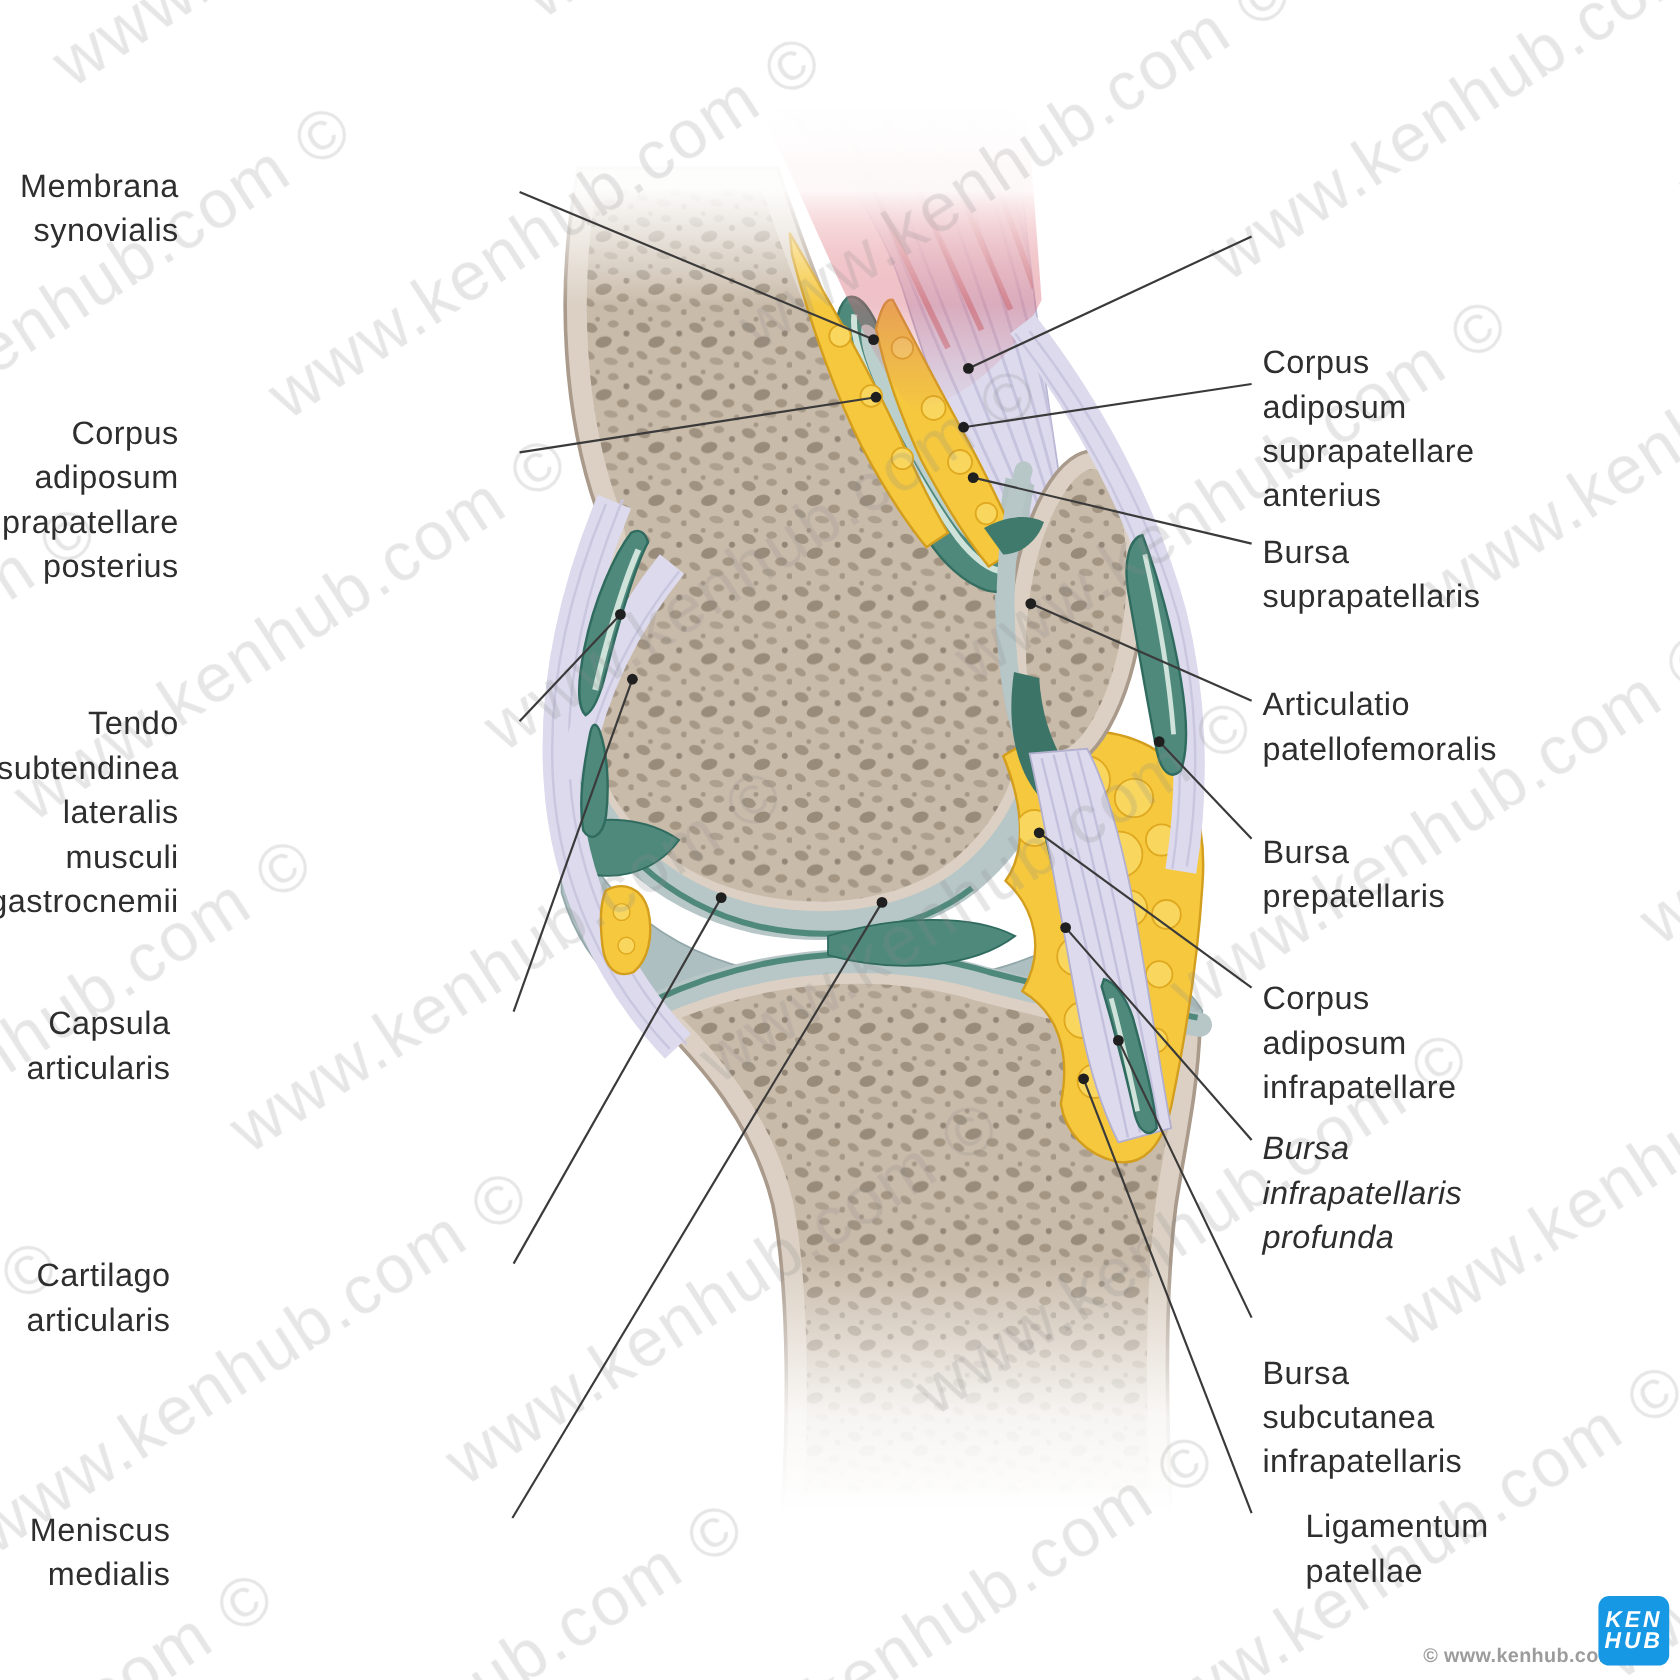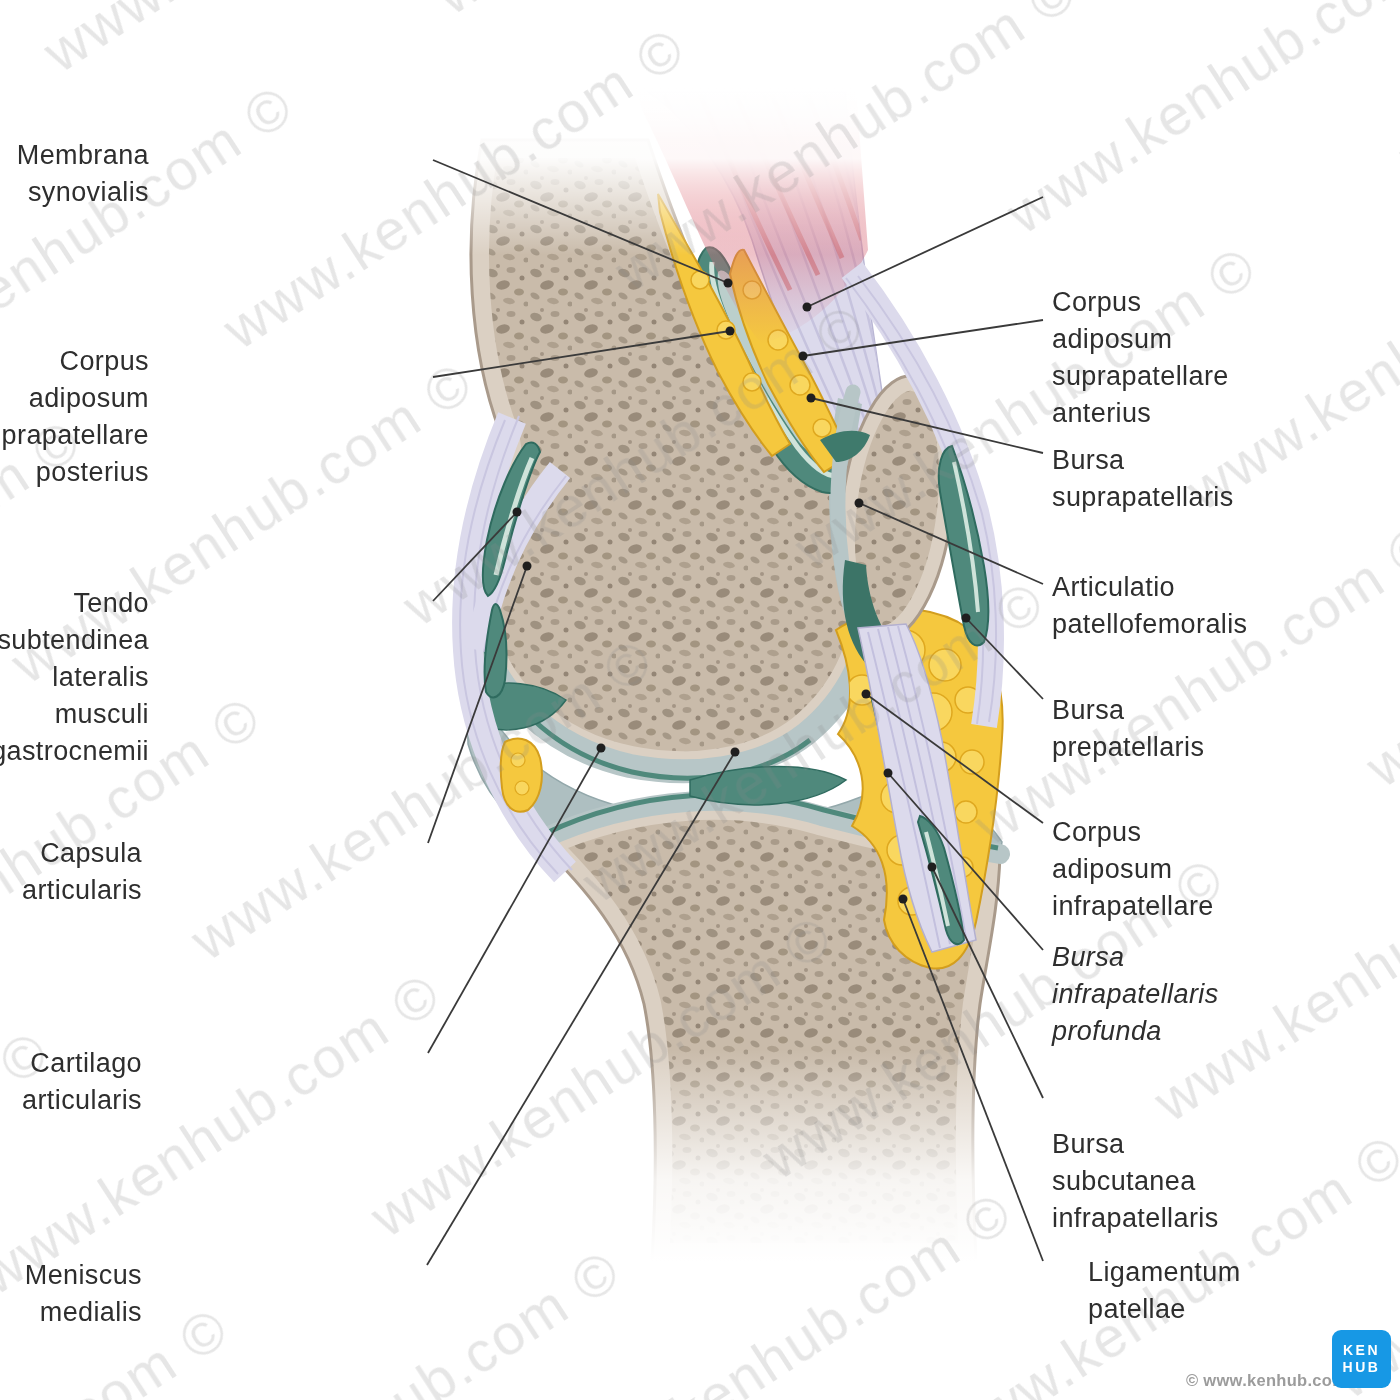--- a/index.html
+++ b/index.html
@@ -7,22 +7,22 @@
           font-family:"Liberation Sans", sans-serif;}
   #anatomy,#wm-layer,#leaders{position:absolute;left:0;top:0;width:1400px;height:1400px;}
   #labels-layer{position:absolute;left:0;top:0;width:1122px;height:1400px;pointer-events:none;}
   .label{position:absolute;font-size:27px;line-height:37px;color:#2e2e2e;letter-spacing:.4px;
          white-space:pre-line;}
   .label.left{text-align:right;}
   .label.right{text-align:left;}
   #footer-copyright{position:absolute;left:1186px;top:1371px;font-size:16.5px;font-weight:700;
          color:#9c9c9c;letter-spacing:.3px;}
   #kenhub-logo{position:absolute;left:1332px;top:1330px;width:59px;height:58px;border-radius:9px;
-         background:#1798e5;color:#ffffff;font-weight:700;font-size:14px;line-height:17px;
-         letter-spacing:2.5px;text-align:center;white-space:pre-line;box-sizing:border-box;padding-top:12px;}
+         background:#1798e5;color:#ffffff;font-weight:700;font-size:19px;line-height:17px;
+         letter-spacing:2.5px;text-align:center;white-space:pre-line;box-sizing:border-box;padding-top:12px;font-style:italic;}
 </style>
 </head>
 <body>
 
 <div id="canvas">
 
   <svg id="anatomy" viewBox="0 0 1400 1400">
     <defs>
       <pattern id="trab" width="44" height="44" patternUnits="userSpaceOnUse">
         <ellipse cx="8" cy="9" rx="6" ry="4" fill="#8e8070" opacity="0.7" transform="rotate(20 8 9)"></ellipse>

